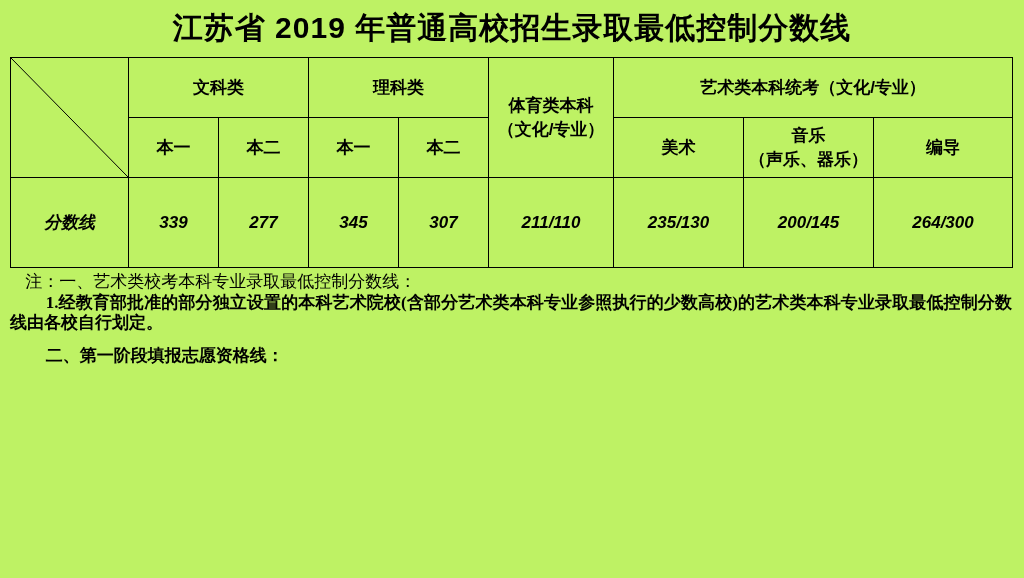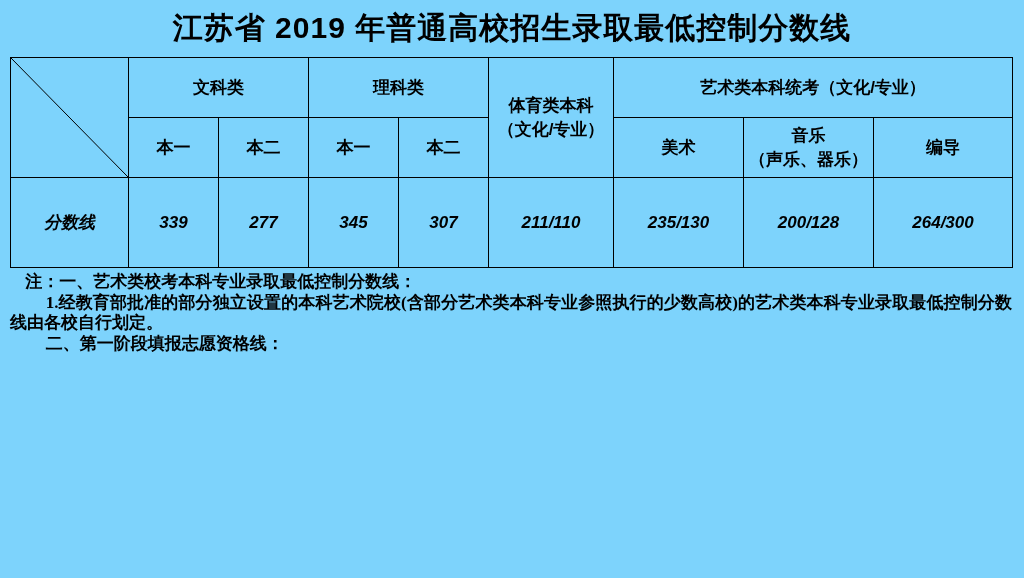--- a/index.html
+++ b/index.html
@@ -6,21 +6,21 @@
     margin: 0;
     padding: 0;
     background: #ffffff;
     color: #000000;
     font-family: "Liberation Serif", serif;
   }
   .page {
     position: relative;
     width: 1024px;
     height: 578px;
-    background: #7dd3fc;
+    background: #bef264;
     overflow: hidden;
   }
   .title {
     margin: 6px 0 0 0;
     padding: 0;
     text-align: center;
     font-family: "Liberation Sans", sans-serif;
     font-size: 30px;
     font-weight: bold;
     letter-spacing: 1px;
@@ -54,22 +54,22 @@
   .notes {
     width: 1002px;
     padding: 4px 10px 0 10px;
     font-size: 17px;
     line-height: 20.6px;
     text-align: justify;
     font-family: "Liberation Serif", serif;
   }
   .notes p { margin: 0; padding: 0; }
   .notes p.indent2 { text-indent: 2.1em; font-weight: bold; }
-  .notes p.note-head { text-indent: 0.9em; font-weight: bold; }
-  .notes p.sec-head  { text-indent: 2.1em; font-weight: bold; }
+  .notes p.note-head { text-indent: 0.9em; font-weight: normal; }
+  .notes p.sec-head  { text-indent: 2.1em; font-weight: bold; margin-top: 12px; }
 </style>
 </head>
 <body>
 
 <div class="page">
 
   <h1 class="title">江苏省 2019 年普通高校招生录取最低控制分数线</h1>
 
   <table class="score-table">
     <colgroup>
@@ -111,21 +111,21 @@
       <th>编导</th>
     </tr>
     <tr class="row-data">
       <th class="rowlabel">分数线</th>
       <td class="val">339</td>
       <td class="val">277</td>
       <td class="val">345</td>
       <td class="val">307</td>
       <td class="val">211/110</td>
       <td class="val">235/130</td>
-      <td class="val">200/128</td>
+      <td class="val">200/145</td>
       <td class="val">264/300</td>
     </tr>
   </tbody>
     </table>
 
   <div class="notes">
     <p class="note-head">注：一、艺术类校考本科专业录取最低控制分数线：</p>
     <p class="indent2">1.经教育部批准的部分独立设置的本科艺术院校(含部分艺术类本科专业参照执行的少数高校)的艺术类本科专业录取最低控制分数线由各校自行划定。</p>
     <p class="sec-head">二、第一阶段填报志愿资格线：</p>
   </div>

